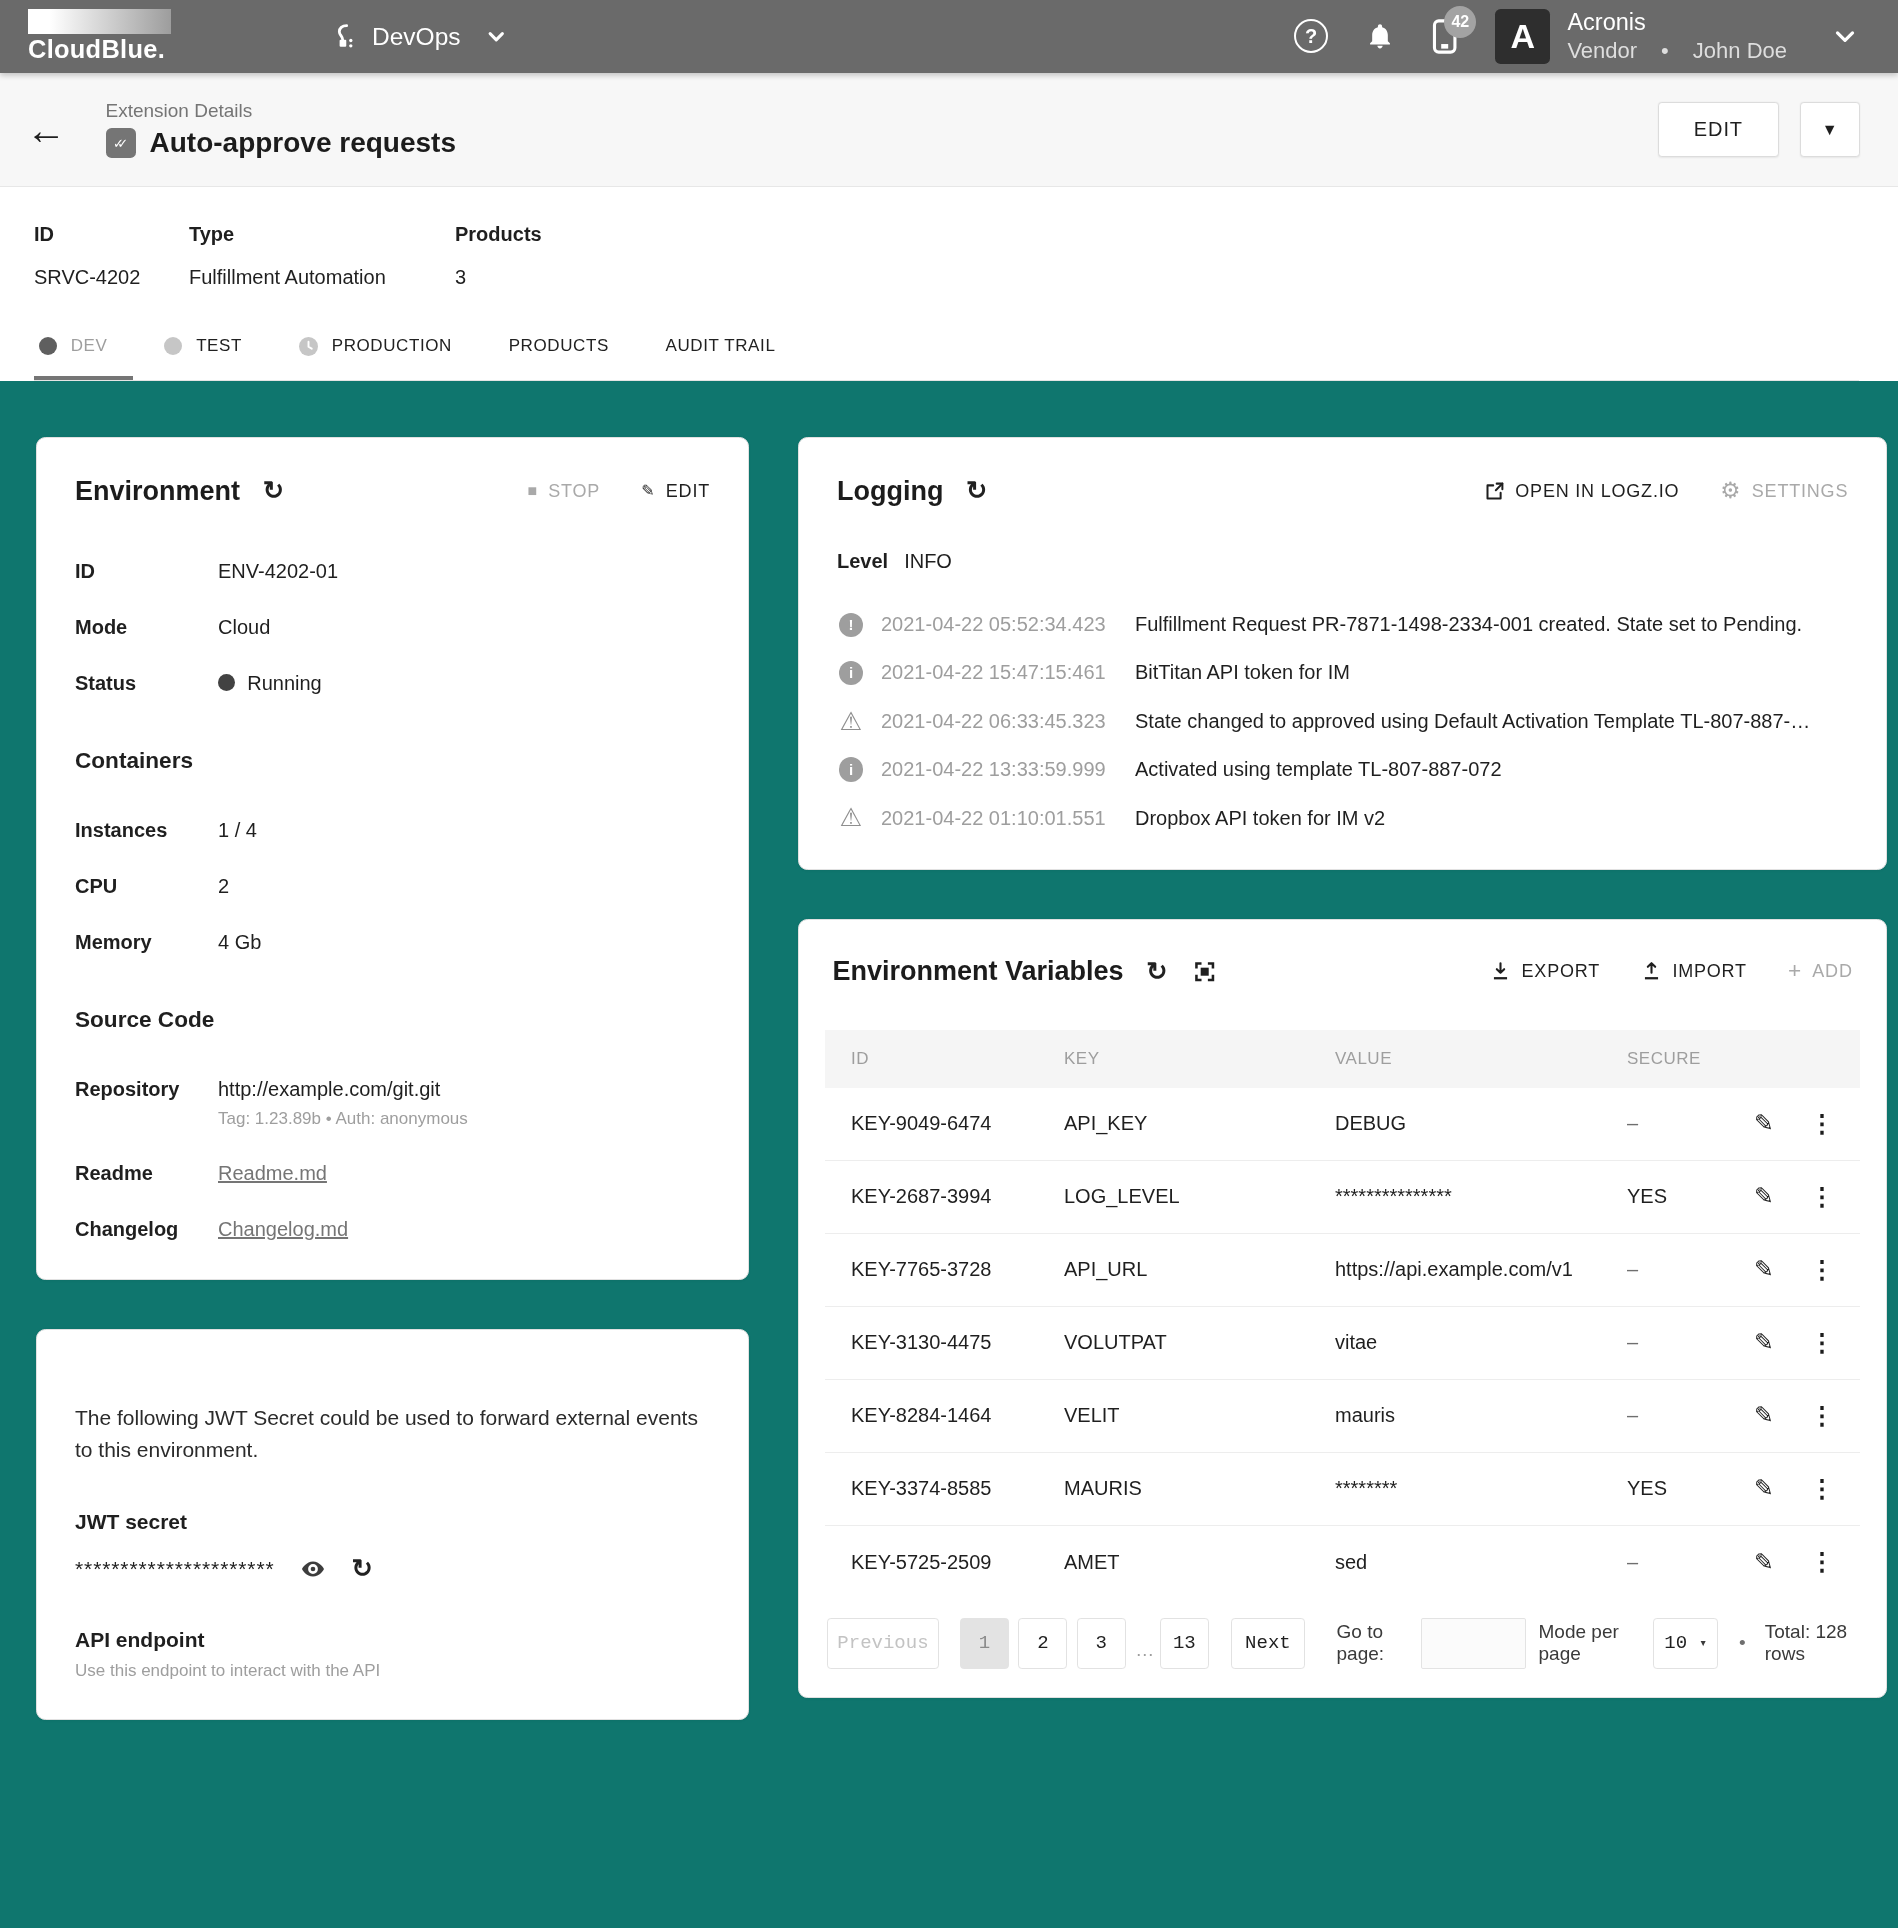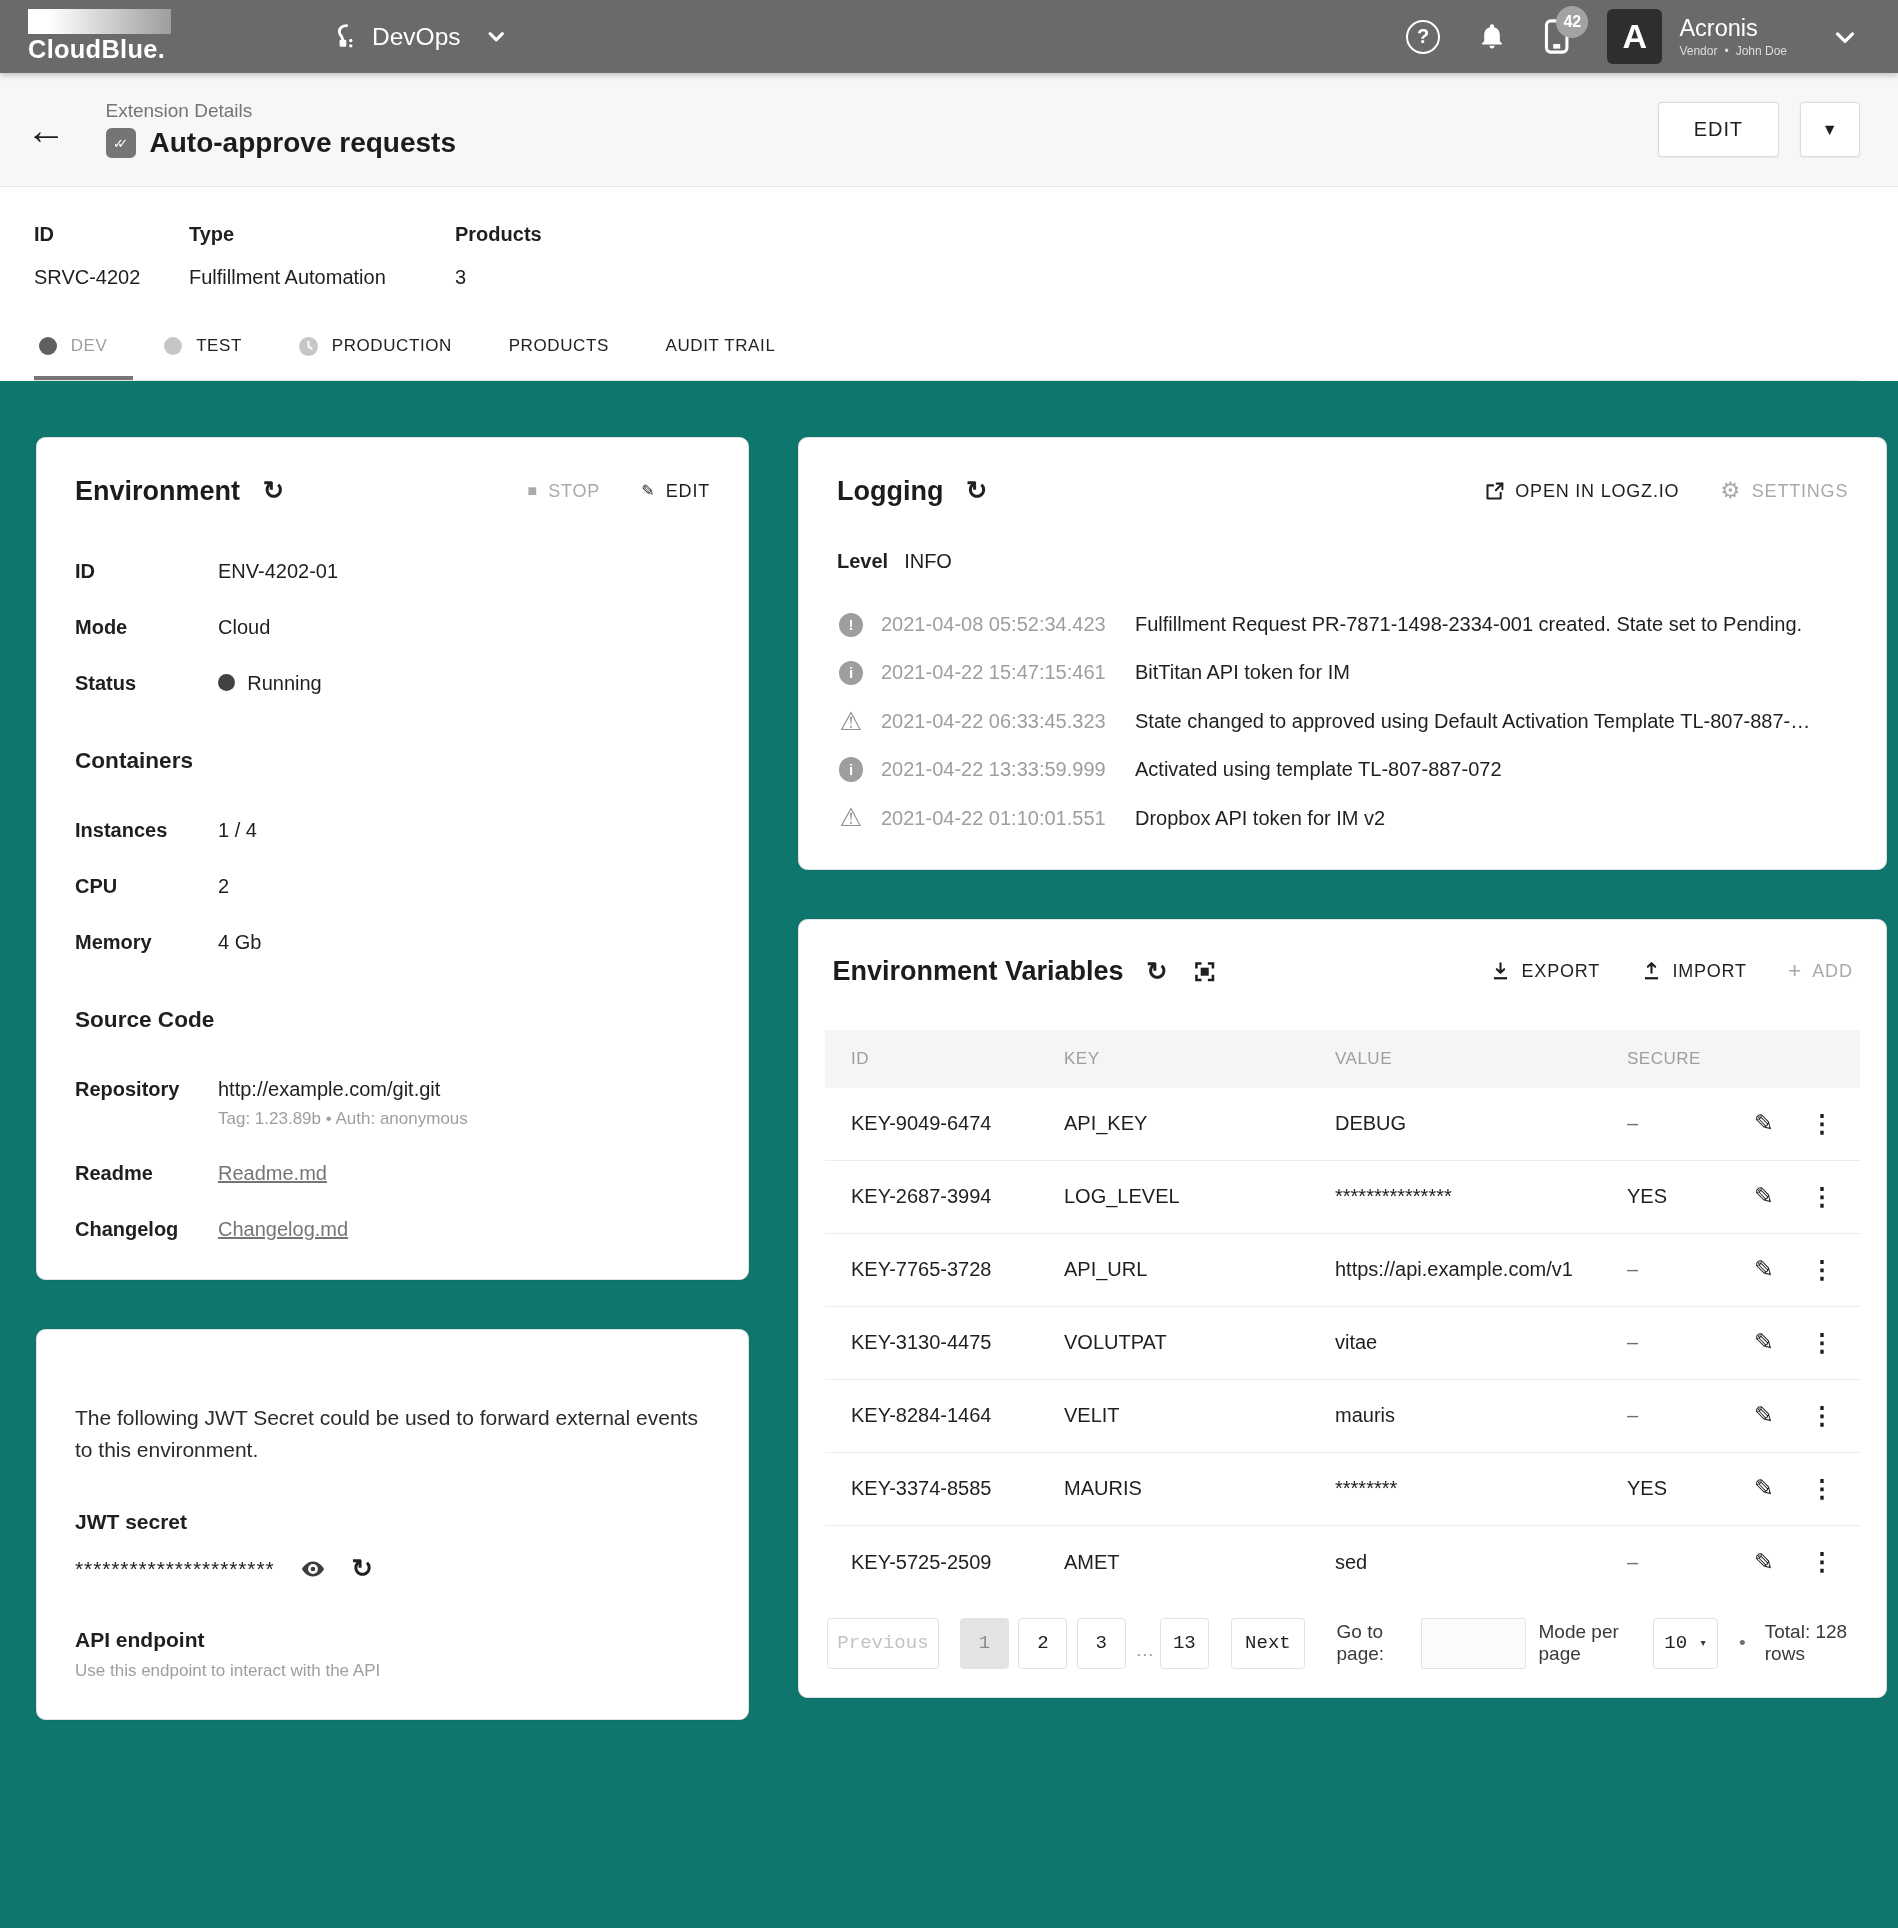--- a/index.html
+++ b/index.html
@@ -11,21 +11,21 @@
   .brand-bar { width:143px; height:24.5px; background:linear-gradient(90deg,#ffffff 15%,#9d9d9d 100%); }
   .brand-text { color:#fff; font-weight:bold; font-size:25.4px; letter-spacing:0.3px; margin-top:0.9px; }
   .product { display:flex; align-items:center; gap:14px; margin-left:155px; color:#fff; font-size:24.5px; cursor:pointer; }
   .top-right { margin-left:auto; display:flex; align-items:center; gap:38px; }
   .help-ico { width:34px; height:34px; border:2.8px solid #fff; border-radius:50%; color:#fff; font-size:20px; font-weight:bold; display:flex; align-items:center; justify-content:center; cursor:pointer; }
   .icon-btn { display:flex; align-items:center; justify-content:center; cursor:pointer; position:relative; }
   .badge { position:absolute; top:-13px; right:-19px; min-width:32px; height:32px; border-radius:16px; background:#a3a3a3; color:#fff; font-size:16px; font-weight:bold; display:flex; align-items:center; justify-content:center; padding:0 3.8px; }
   .account { display:flex; align-items:center; gap:17px; cursor:pointer; }
   .avatar { width:55px; height:55px; background:#2e2e2e; border-radius:5.6px; color:#fff; font-size:34px; font-weight:bold; display:flex; align-items:center; justify-content:center; }
   .acct-name { color:#fff; font-size:23.5px; }
-  .acct-sub { color:#dedede; font-size:12px; margin-top:2.8px; display:flex; gap:7px; align-items:center; }
+  .acct-sub { color:#dedede; font-size:22px; margin-top:2.8px; display:flex; gap:24px; align-items:center; }
   .chev-wrap { margin-left:26px; display:flex; }
 
   
   .page-header { height:114px; background:#f7f7f7; display:flex; align-items:center; padding:0 38px 0 26px; border-bottom:0.9px solid #e7e7e7; }
   .back-arrow { font-size:40px; color:#1f1f1f; width:55px; cursor:pointer; line-height:1; }
   .header-text { margin-left:24.5px; }
   .breadcrumb { color:#757575; font-size:19px; }
   .title-row { display:flex; align-items:center; gap:14px; margin-top:5.6px; }
   .title-ico { width:30px; height:30px; background:#757575; border-radius:5.6px; color:#fff; display:flex; align-items:center; justify-content:center; font-size:13px; letter-spacing:-6.6px; padding-right:6.6px; }
   .page-title { font-size:28px; font-weight:bold; color:#1c1c1c; }
@@ -347,21 +347,21 @@
       </div>
       <div class="level-row">
         <span class="level-label">Level</span>
         <span>INFO</span>
       </div>
       <div class="log-list">
         <div class="log-row">
           <span class="log-ico">
               <span class="circle-ico">!</span>
             </span>
-          <span class="log-ts">2021-04-08 05:52:34.423</span>
+          <span class="log-ts">2021-04-22 05:52:34.423</span>
           <span class="log-msg">Fulfillment Request PR-7871-1498-2334-001 created. State set to Pending.</span>
         </div>
         <div class="log-row">
           <span class="log-ico">
               <span class="circle-ico">i</span>
             </span>
           <span class="log-ts">2021-04-22 15:47:15:461</span>
           <span class="log-msg">BitTitan API token for IM</span>
         </div>
         <div class="log-row">

